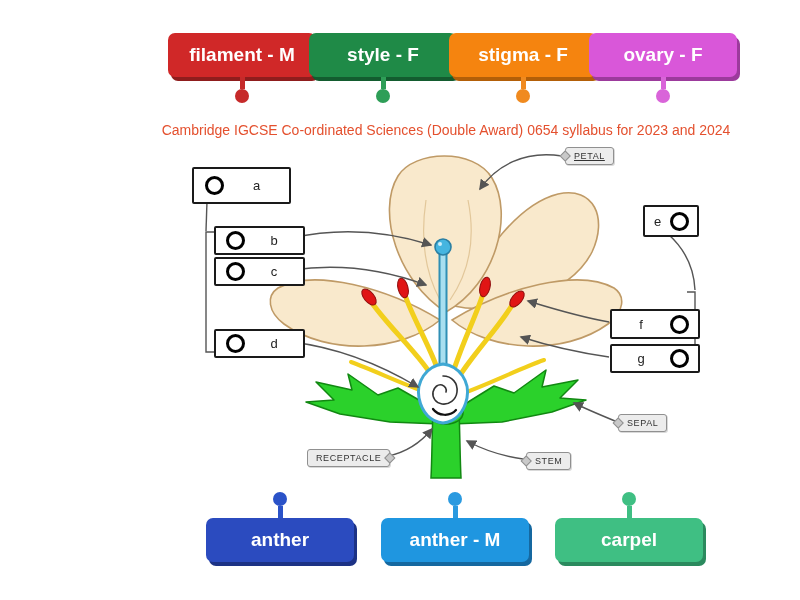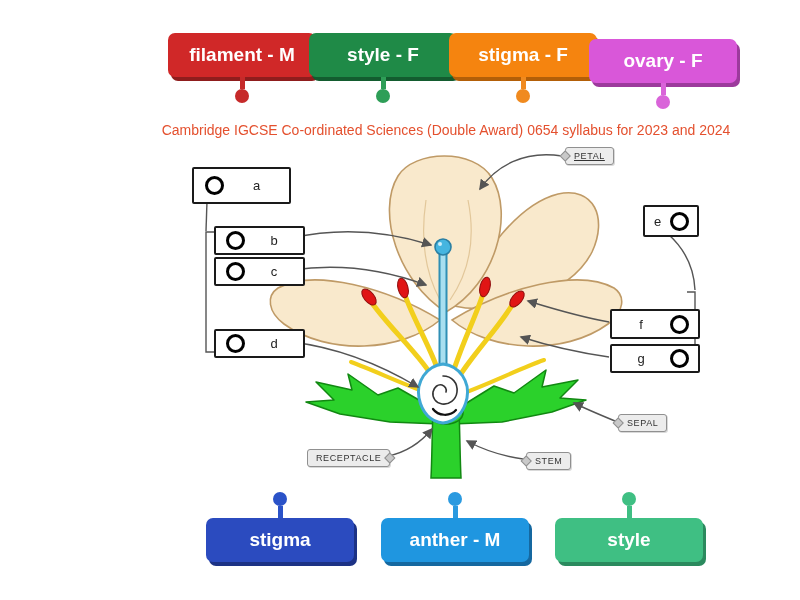--- a/index.html
+++ b/index.html
@@ -46,21 +46,21 @@
   <div class="tile-group" style="left: 263px; top: 33px; --pin: #2e9e57;">
     <div class="tile" style="--bg: #1f8a47; --sh: #135c2f;">style - F</div>
     <div class="pin-stem"></div>
     <div class="pin-dot"></div>
   </div>
   <div class="tile-group" style="left: 403px; top: 33px; --pin: #f08a1f;">
     <div class="tile" style="--bg: #f5840f; --sh: #b35f08;">stigma - F</div>
     <div class="pin-stem"></div>
     <div class="pin-dot"></div>
   </div>
-  <div class="tile-group" style="left: 543px; top: 39px; --pin: #d964d9;">
+  <div class="tile-group" style="left: 543px; top: 33px; --pin: #d964d9;">
     <div class="tile" style="--bg: #d957d9; --sh: #9c3a9c;">ovary - F</div>
     <div class="pin-stem"></div>
     <div class="pin-dot"></div>
   </div>
 
   <div class="title" style="color: rgb(228, 80, 46);">Cambridge IGCSE Co-ordinated Sciences (Double Award) 0654 syllabus for 2023 and 2024</div>
 
   <svg class="flower" width="800" height="600" viewBox="0 0 800 600" style="--petal: #f9e9cc; --petout: #bf9a66; --sepal: #2bd12b; --sepout: #118811; --fil: #f2cf1c; --anth: #e01515; --carp: #a8dff0; --stem: #2bd12b;">
     <defs>
       <marker id="ah" viewBox="0 0 10 10" refX="8.5" refY="5" markerWidth="7.5" markerHeight="7.5" orient="auto-start-reverse">
@@ -177,26 +177,26 @@
     <span>STEM</span>
   </div>
   <div class="glabel" style="left:261px;top:449px;text-align:center;">
     <span>RECEPTACLE</span>
     <span class="diamond d-right"></span>
   </div>
 
   <div class="tile-group" style="left: 160px; top: 492px; --pin: #2a52c8;">
     <div class="pin-dot"></div>
     <div class="pin-stem"></div>
-    <div class="tile" style="--bg: #2b4bbf; --sh: #1c3285;">stigma</div>
+    <div class="tile" style="--bg: #2b4bbf; --sh: #1c3285;">anther</div>
   </div>
   <div class="tile-group" style="left: 335px; top: 492px; --pin: #2a9ae0;">
     <div class="pin-dot"></div>
     <div class="pin-stem"></div>
     <div class="tile" style="--bg: #1f96e0; --sh: #1568a0;">anther - M</div>
   </div>
   <div class="tile-group" style="left: 509px; top: 492px; --pin: #3fbf83;">
     <div class="pin-dot"></div>
     <div class="pin-stem"></div>
-    <div class="tile" style="--bg: #3fbf83; --sh: #2b8a5e;">style</div>
+    <div class="tile" style="--bg: #3fbf83; --sh: #2b8a5e;">carpel</div>
   </div>
 
 </div>
 
 </body></html>

